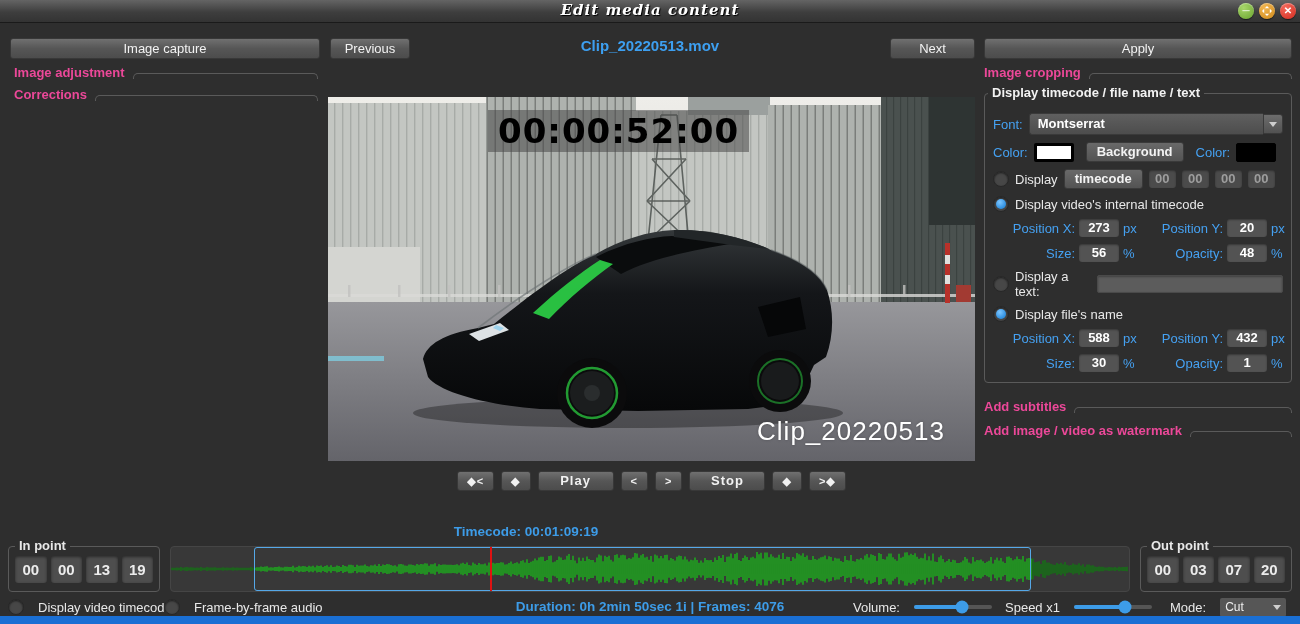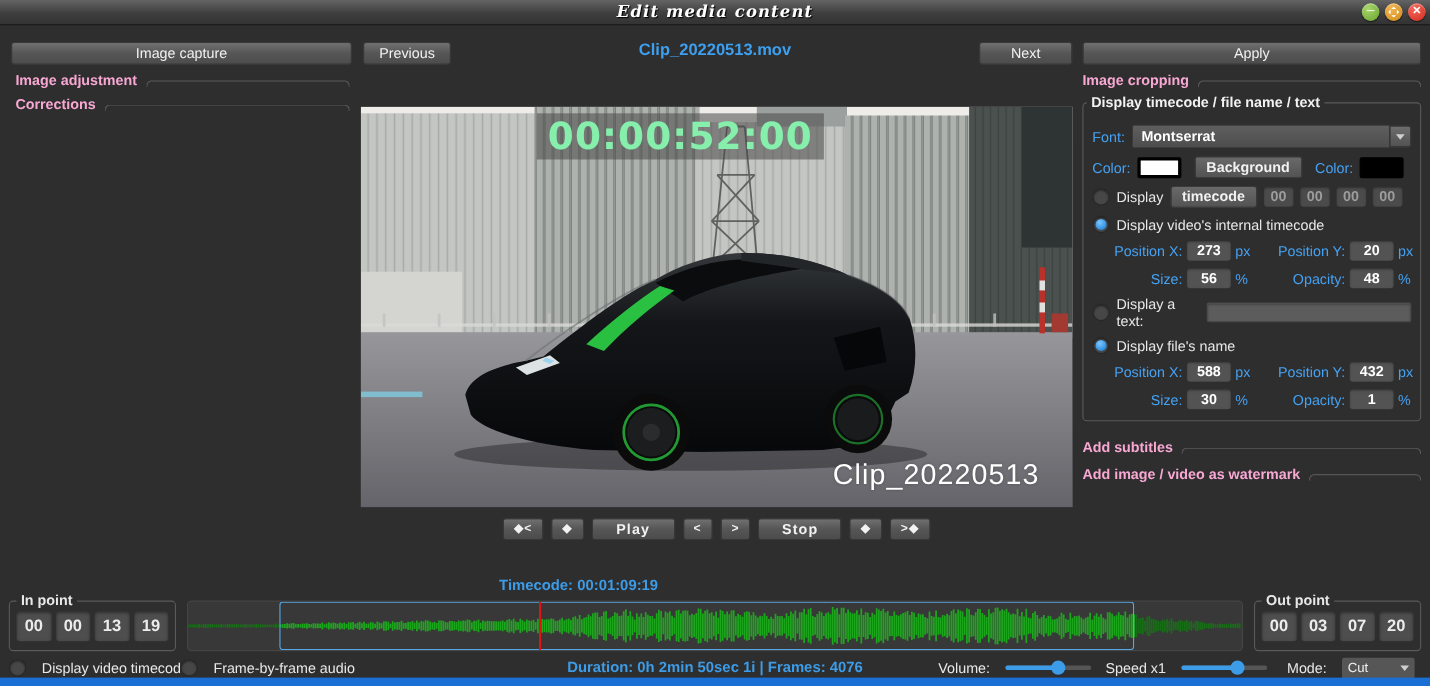--- a/index.html
+++ b/index.html
@@ -17,21 +17,21 @@
     font-weight:bold;line-height:1;box-shadow:inset 0 1px 1px rgba(255,255,255,.4),0 1px 1px rgba(0,0,0,.5);}
   #btn-min{right:46px;background:radial-gradient(circle at 35% 30%,#a8d66a,#69a42e);}
   #btn-max{right:25px;background:radial-gradient(circle at 35% 30%,#f2b54e,#cf8a1c);}
   #btn-close{right:4px;background:radial-gradient(circle at 35% 30%,#f4685a,#d32b1f);}
 
   
   .btn{position:absolute;height:21px;box-sizing:border-box;border:1px solid #383838;border-radius:3px;
     background:linear-gradient(#707070,#565656 50%,#4c4c4c);color:#f2f2f2;text-align:center;
     line-height:19px;font-size:13px;cursor:default;}
   .blue{color:#45a1f2;}
-  .collapse-header{display:flex;align-items:flex-start;gap:8px;font-weight:bold;color:#f9a8d4;font-size:13px;}
+  .collapse-header{display:flex;align-items:flex-start;gap:8px;font-weight:bold;color:#ec4899;font-size:13px;}
   .collapse-line{flex:1;height:5px;border:1px solid #5a5a5a;border-bottom:none;
     border-radius:5px 5px 0 0;margin-top:8px;}
   .radio{width:14px;height:14px;border-radius:50%;background:#474747;border:1px solid #272727;
     box-shadow:inset 0 1px 2px rgba(0,0,0,.6);position:relative;flex:none;}
   .radio.sel::after{content:'';position:absolute;inset:2px;border-radius:50%;
     background:radial-gradient(circle at 38% 32%,#7cc6ff,#2e8fe0 70%);}
   .field{background:#535353;border-radius:3px;color:#fff;font-weight:bold;text-align:center;
     box-sizing:border-box;height:18px;line-height:18px;box-shadow:inset 0 1px 2px rgba(0,0,0,.35);}
   .field.disabled{color:#9d9d9d;background:#4b4b4b;}
   .tri-down{width:0;height:0;border-left:4px solid transparent;border-right:4px solid transparent;
@@ -44,22 +44,22 @@
     color:#3d9ff0;font-weight:bold;font-size:15px;}
   #btn-next{left:890px;top:38px;width:85px;}
   #btn-apply{left:984px;top:38px;width:308px;}
 
   #grp-image-adjustment{position:absolute;left:14px;top:65px;width:304px;}
   #grp-corrections{position:absolute;left:14px;top:87px;width:304px;}
 
   
   #video{position:absolute;left:328px;top:97px;width:647px;height:364px;background:#707074;overflow:hidden;}
   #video svg{position:absolute;left:0;top:0;}
-  #tc-overlay{position:absolute;left:160px;top:6px;padding:1px 10px;background:rgba(72,72,72,.55);
-    color:#86efac;font-family:"DejaVu Sans",sans-serif;font-size:34px;font-weight:bold;letter-spacing:1px;}
+  #tc-overlay{position:absolute;left:160px;top:13px;padding:1px 10px;background:rgba(72,72,72,.55);
+    color:#000000;font-family:"DejaVu Sans",sans-serif;font-size:34px;font-weight:bold;letter-spacing:1px;}
   #name-overlay{position:absolute;right:30px;bottom:14px;color:#fff;font-size:26px;
     letter-spacing:1px;text-shadow:0 0 3px rgba(0,0,0,.25);}
 
   
   #right-panel{position:absolute;left:984px;top:65px;width:308px;}
   #display-group{position:relative;border:1px solid #5a5a5a;border-radius:4px;margin-top:13px;
     padding:12px 8px 8px;}
   #display-group-title{position:absolute;top:-9px;left:3px;background:#2e2e2e;padding:0 4px;
     font-weight:bold;color:#f2f2f2;}
   .row{display:flex;align-items:center;gap:6px;margin:7px 0;}

